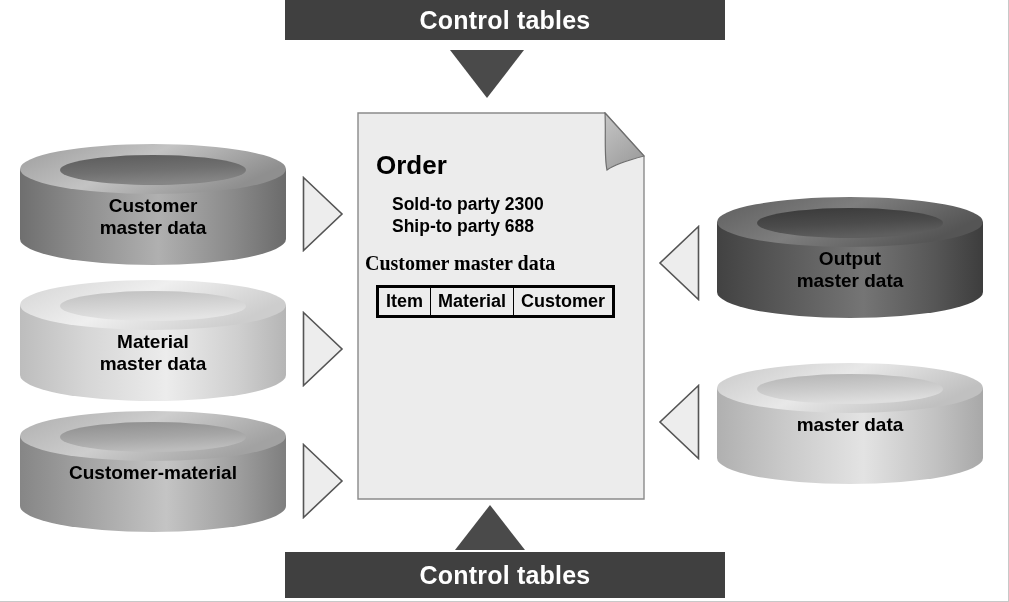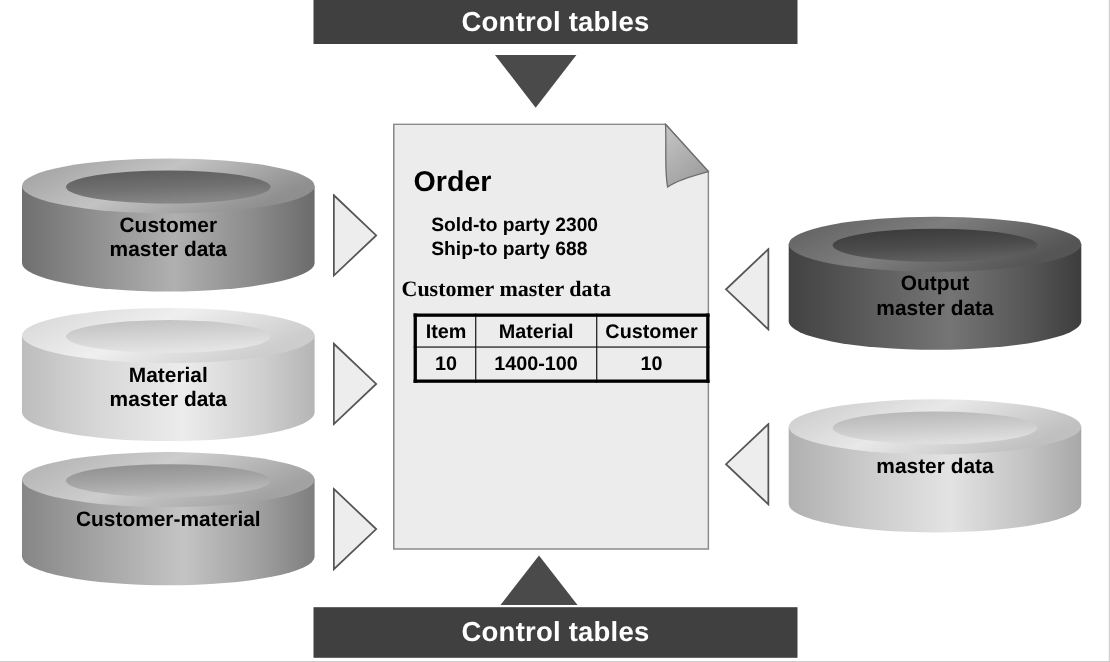--- a/index.html
+++ b/index.html
@@ -273,25 +273,20 @@
 
       <table id="order-table">
         <thead>
           <tr>
             <th>Item</th>
             <th>Material</th>
             <th>Customer</th>
           </tr>
         </thead>
         <tbody>
-          <tr>
-            <td class="c-item">10</td>
-            <td class="c-mat">1400-100</td>
-            <td class="c-qty">10</td>
-          </tr>
         </tbody>
       </table>
     </div>
   </div>
 
   <div class="tri-solid" id="tri-up"></div>
 
   <div class="ctrl-bar" id="ctrl-bottom">
     <span>Control tables</span>
   </div>

